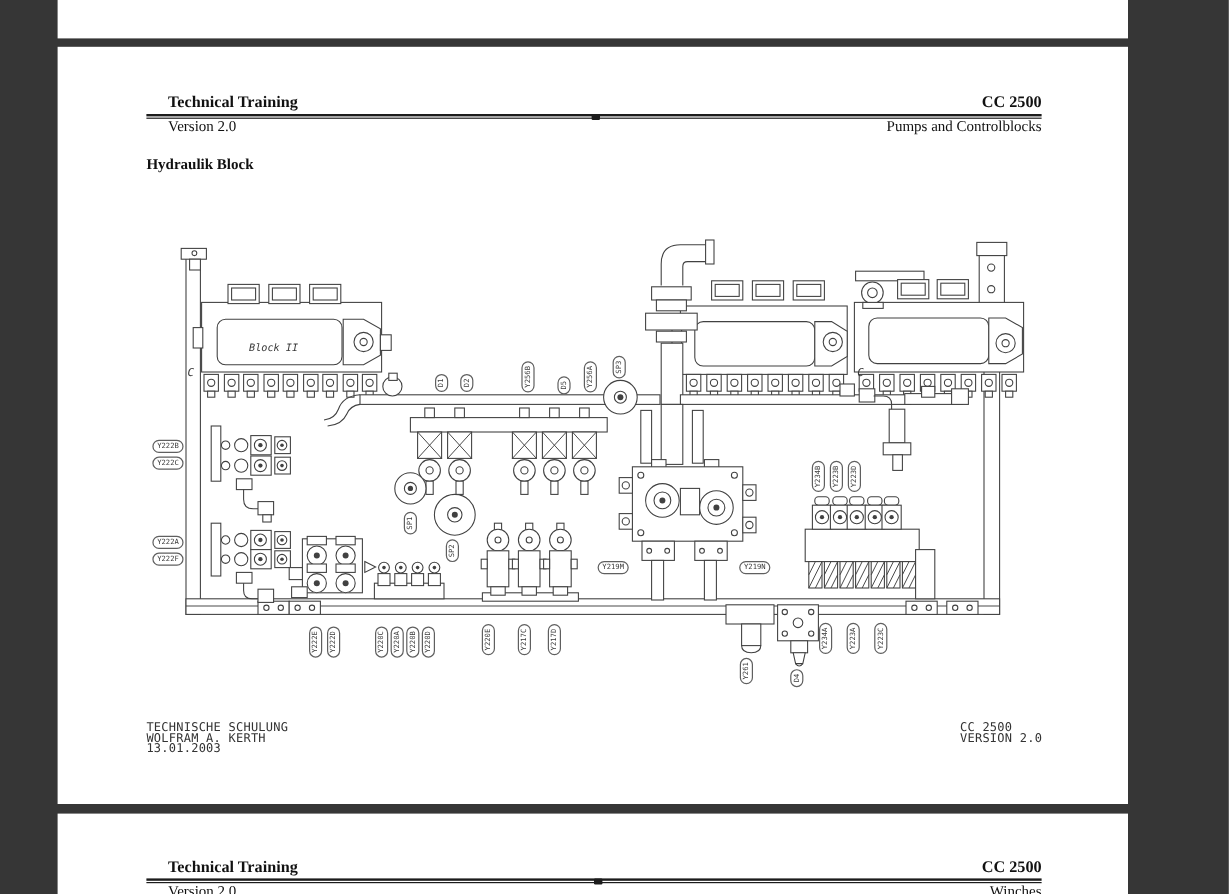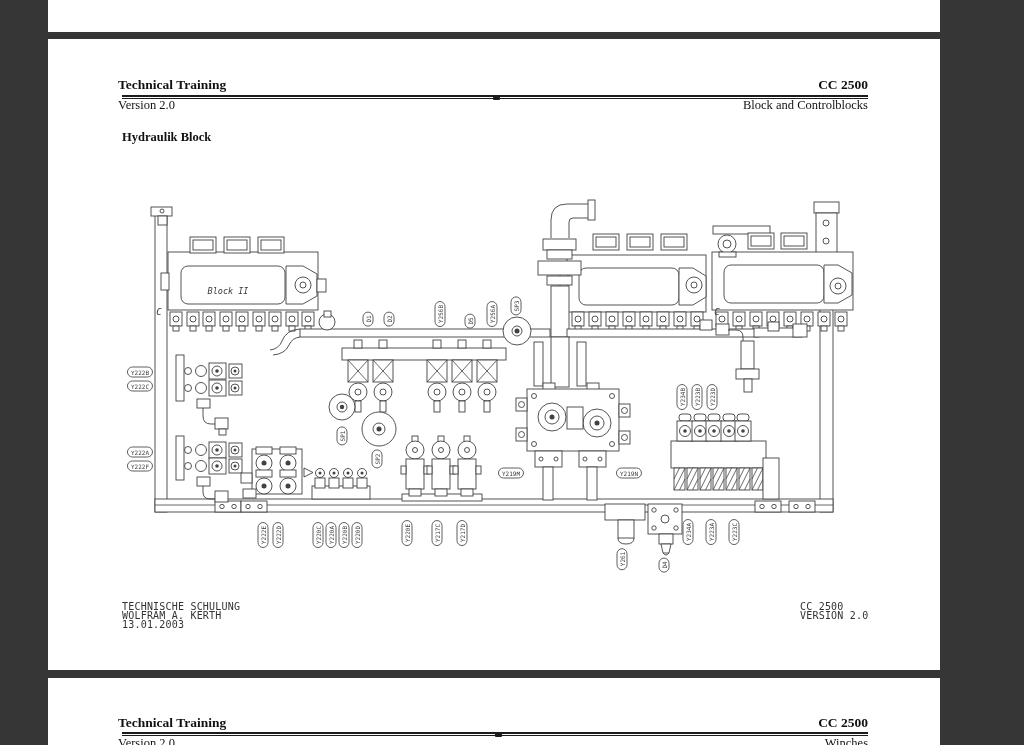--- a/index.html
+++ b/index.html
@@ -2,21 +2,21 @@
 <html><head>
 <meta charset="utf-8">
 <style>
   html,body{margin:0;padding:0;}
   body{width:1024px;height:745px;overflow:hidden;position:relative;background:#363636;
        font-family:"Liberation Serif",serif;}
   .page{position:absolute;left:48px;width:892px;background:#ffffff;}
   #page1{top:0;height:32px;}
   #page2{top:39px;height:631px;}
   #page3{top:678px;height:120px;}
-  .hdr-row{position:absolute;left:70px;right:72px;display:flex;justify-content:space-between;align-items:baseline;}
+  .hdr-row{position:absolute;left:92px;right:72px;display:flex;justify-content:space-between;align-items:baseline;}
   .hdr-title{font-weight:bold;font-size:13.5px;color:#111;}
   .hdr-code{font-weight:bold;font-size:13.5px;color:#111;}
   .hdr-sub{font-size:12.5px;color:#111;}
   .rule{position:absolute;left:74px;right:72px;height:1px;border-top:2px solid #1c1c1c;border-bottom:1px solid #1c1c1c;}
   .rule-blob{position:absolute;width:7px;height:5px;background:#1c1c1c;border-radius:1px;}
   .doc-heading{position:absolute;left:74px;font-weight:bold;font-size:12.5px;color:#111;}
   .footer{position:absolute;font-family:"DejaVu Sans Mono",monospace;font-size:10px;line-height:9px;color:#333;letter-spacing:0.2px;}
   
   #diag{position:absolute;left:118px;top:179px;}
   #diag rect,#diag circle,#diag path,#diag polygon{fill:#fff;stroke:#414141;stroke-width:0.9;}
@@ -38,21 +38,21 @@
 
 <div class="page" id="page2">
   <div class="hdr-row" style="top:38px;">
     <span class="hdr-title">Technical Training</span>
     <span class="hdr-code">CC 2500</span>
   </div>
   <div class="rule" style="top:56px;"></div>
   <div class="rule-blob" style="left:445px;top:56px;"></div>
   <div class="hdr-row" style="top:59px;">
     <span class="hdr-sub">Version 2.0</span>
-    <span class="hdr-sub">Block and Controlblocks</span>
+    <span class="hdr-sub">Pumps and Controlblocks</span>
   </div>
   <div class="doc-heading" style="top:91px;">Hydraulik Block</div>
 
   <div class="footer" style="left:74px;top:563px;">
     <div>TECHNISCHE SCHULUNG</div>
     <div>WOLFRAM A. KERTH</div>
     <div>13.01.2003</div>
   </div>
   <div class="footer" style="left:752px;top:563px;">
     <div>CC 2500</div>

